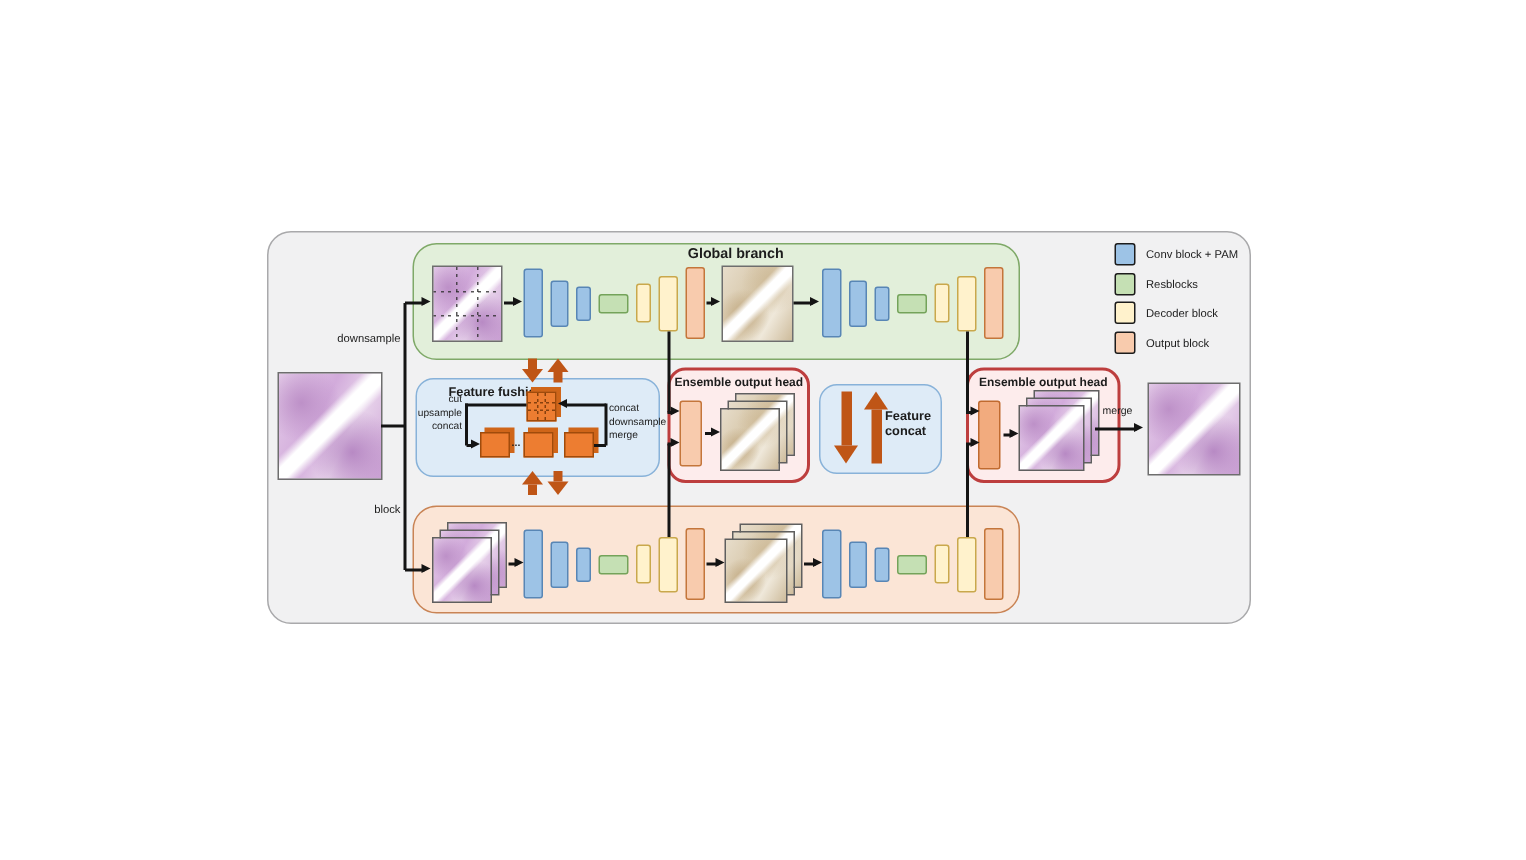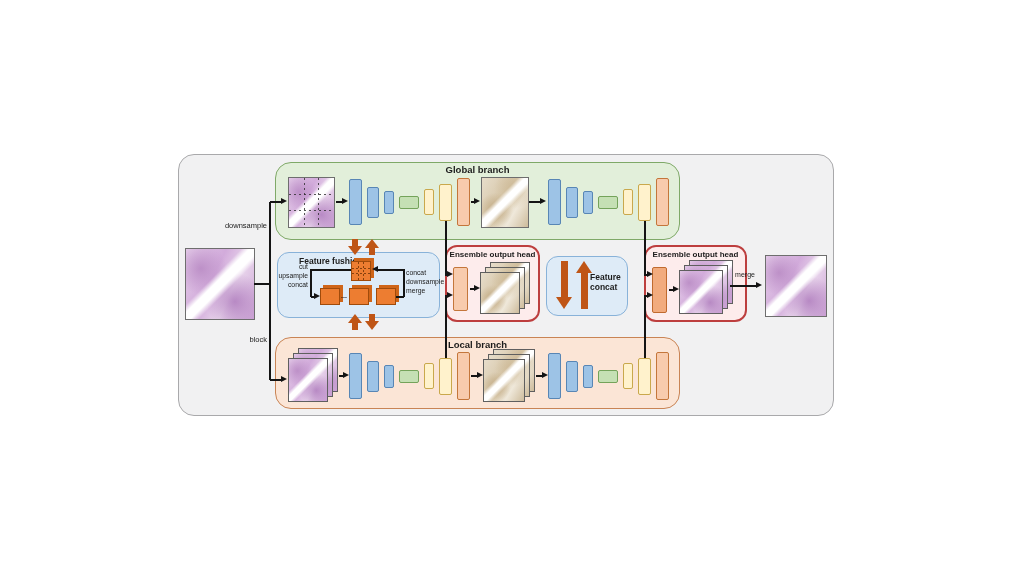--- a/index.html
+++ b/index.html
@@ -96,22 +96,21 @@
 
   <div class="box outer"></div>
 
   <div class="box global"></div>
   <div class="box local"></div>
   <div class="box fusion" style="left:277px;top:252px;width:163px;height:66px;"></div>
   <div class="box fusion" style="left:546px;top:256px;width:82px;height:60px;"></div>
   <div class="box head" style="left:445px;top:245px;width:95px;height:77px;"></div>
   <div class="box head" style="left:644px;top:245px;width:103px;height:77px;"></div>
 
-  <div class="t-branch" style="left:275px;top:164px;width:405px;">Global branch</div>
-  <div class="t-branch" style="left:275px;top:339px;width:405px;">Local branch</div>
+  <div class="t-branch" style="left:288px;top:164px;width:405px;">Global branch</div>
   <div class="t-fusion" style="left:283px;top:256px;margin-left:16px;">Feature fushion</div>
   <div class="t-head" style="left:445px;top:250px;width:95px;">Ensemble output head</div>
   <div class="t-head" style="left:644px;top:250px;width:103px;">Ensemble output head</div>
 
   <div class="img img-purple" style="left:185px;top:248px;width:70px;height:72px;"></div>
 
   <div class="img img-purple img-grid" style="left:288px;top:177px;width:47px;height:51px;"></div>
   <div class="unit" style="left:349px;top:177px;">
     <div class="blk c-bl s1"></div>
     <div class="blk c-bl s2"></div>
@@ -267,14 +266,32 @@
   <div class="vl" style="left:445px;top:296px;height:62px;"></div>
   <div class="hl" style="left:445px;top:295px;width:4px;"></div>
   <div class="ah" style="left:447px;top:292px;"></div>
   <div class="vl" style="left:644px;top:221px;height:54px;"></div>
   <div class="hl" style="left:644px;top:274px;width:5px;"></div>
   <div class="ah" style="left:647px;top:271px;"></div>
   <div class="vl" style="left:644px;top:296px;height:62px;"></div>
   <div class="hl" style="left:644px;top:295px;width:5px;"></div>
   <div class="ah" style="left:647px;top:292px;"></div>
 
+  <div class="legend">
+    <div class="lg-row">
+      <div class="lg-sw c-bl"></div>
+      <div class="lg-tx">Conv block + PAM</div>
+    </div>
+    <div class="lg-row">
+      <div class="lg-sw c-gr"></div>
+      <div class="lg-tx">Resblocks</div>
+    </div>
+    <div class="lg-row">
+      <div class="lg-sw c-yl"></div>
+      <div class="lg-tx">Decoder block</div>
+    </div>
+    <div class="lg-row">
+      <div class="lg-sw c-or"></div>
+      <div class="lg-tx">Output block</div>
+    </div>
+  </div>
 
 </div>
 
 </body></html>

